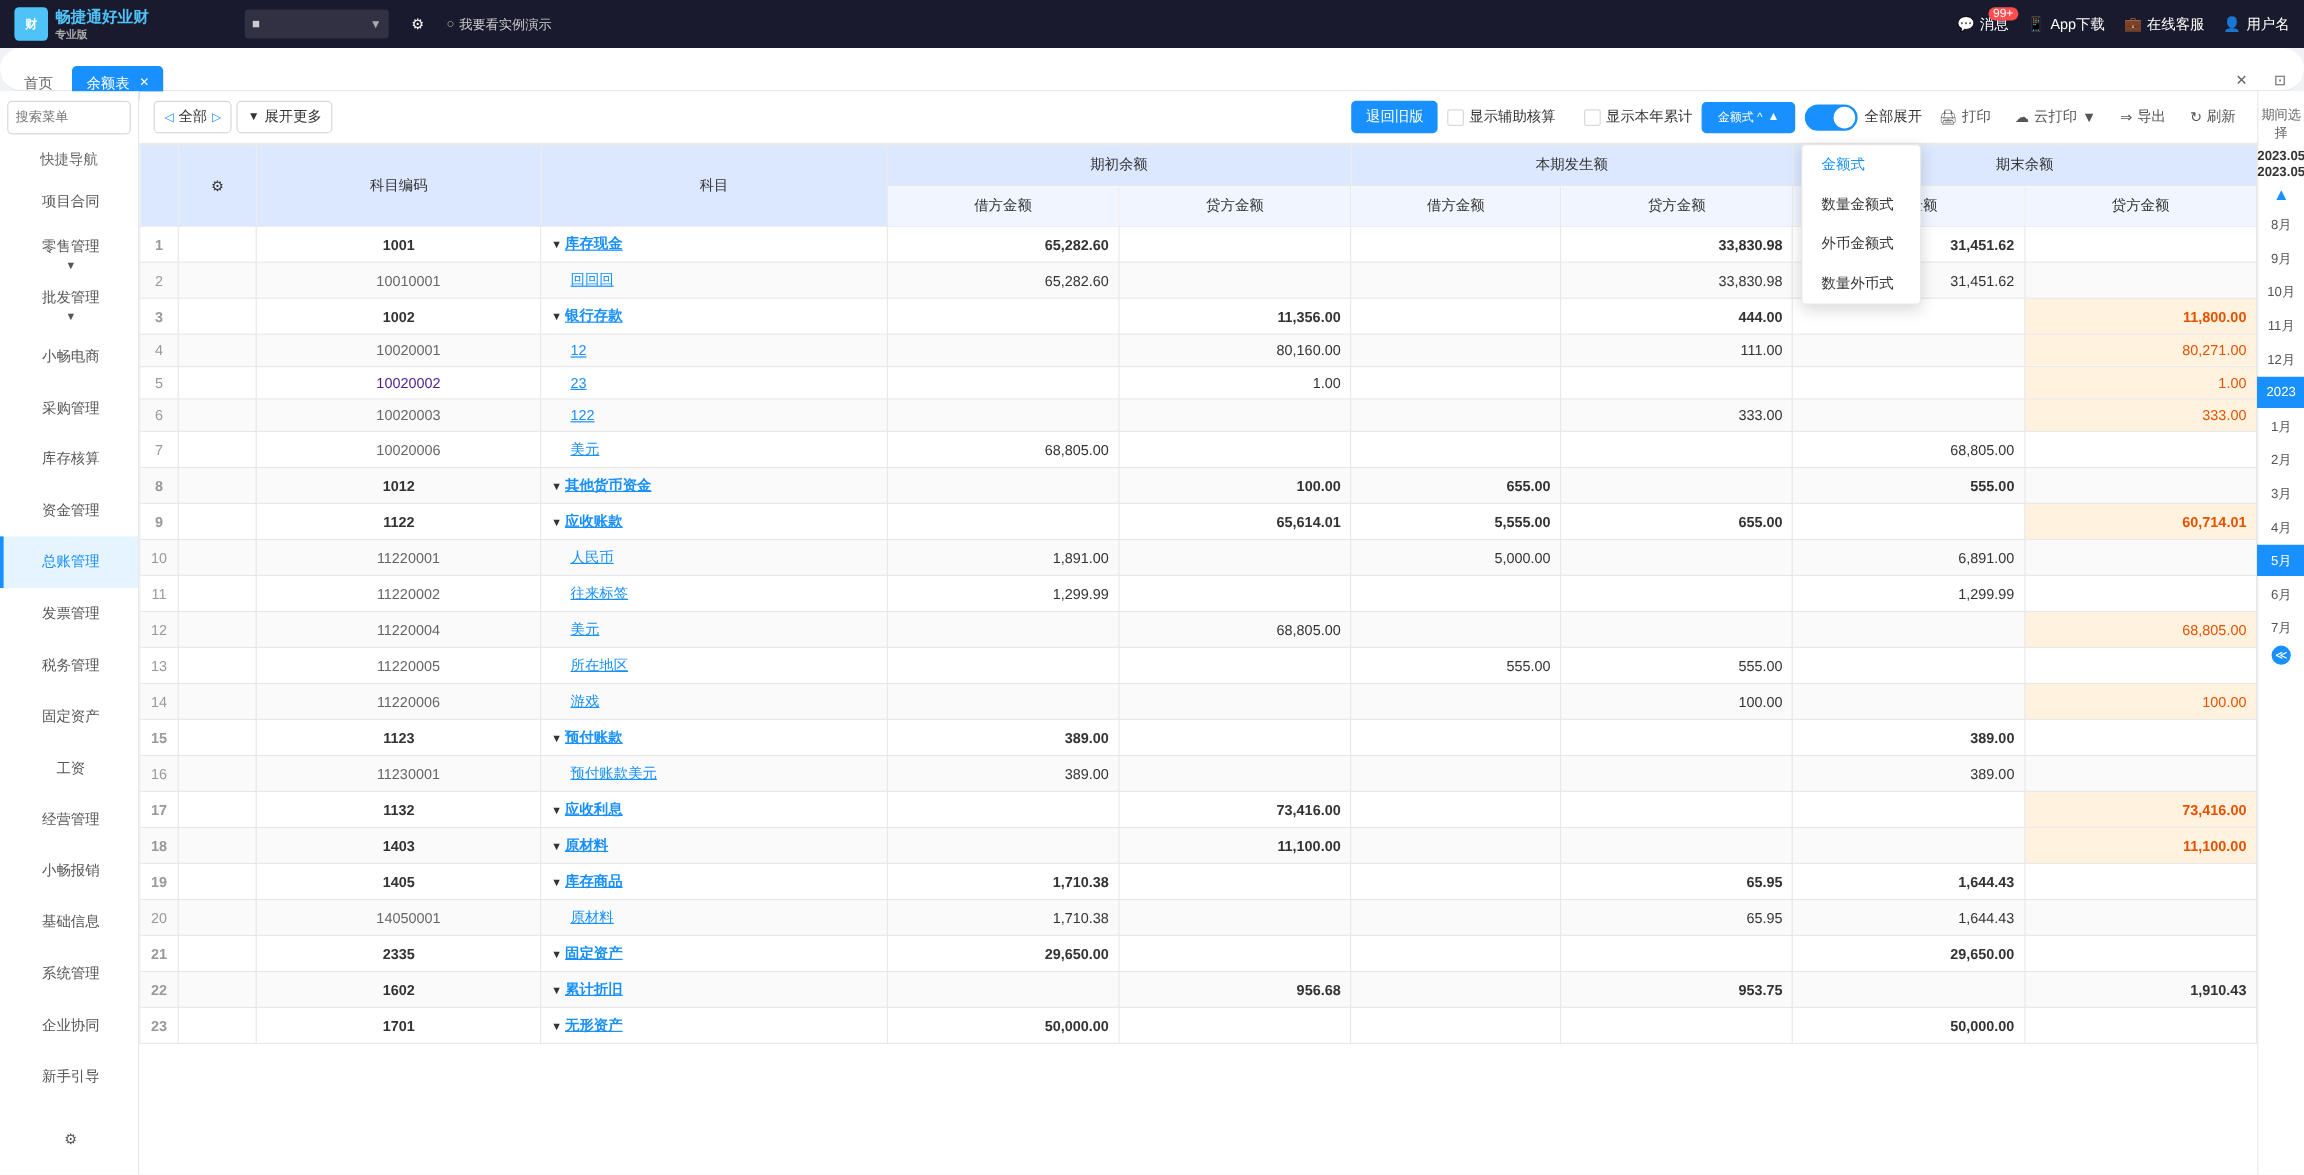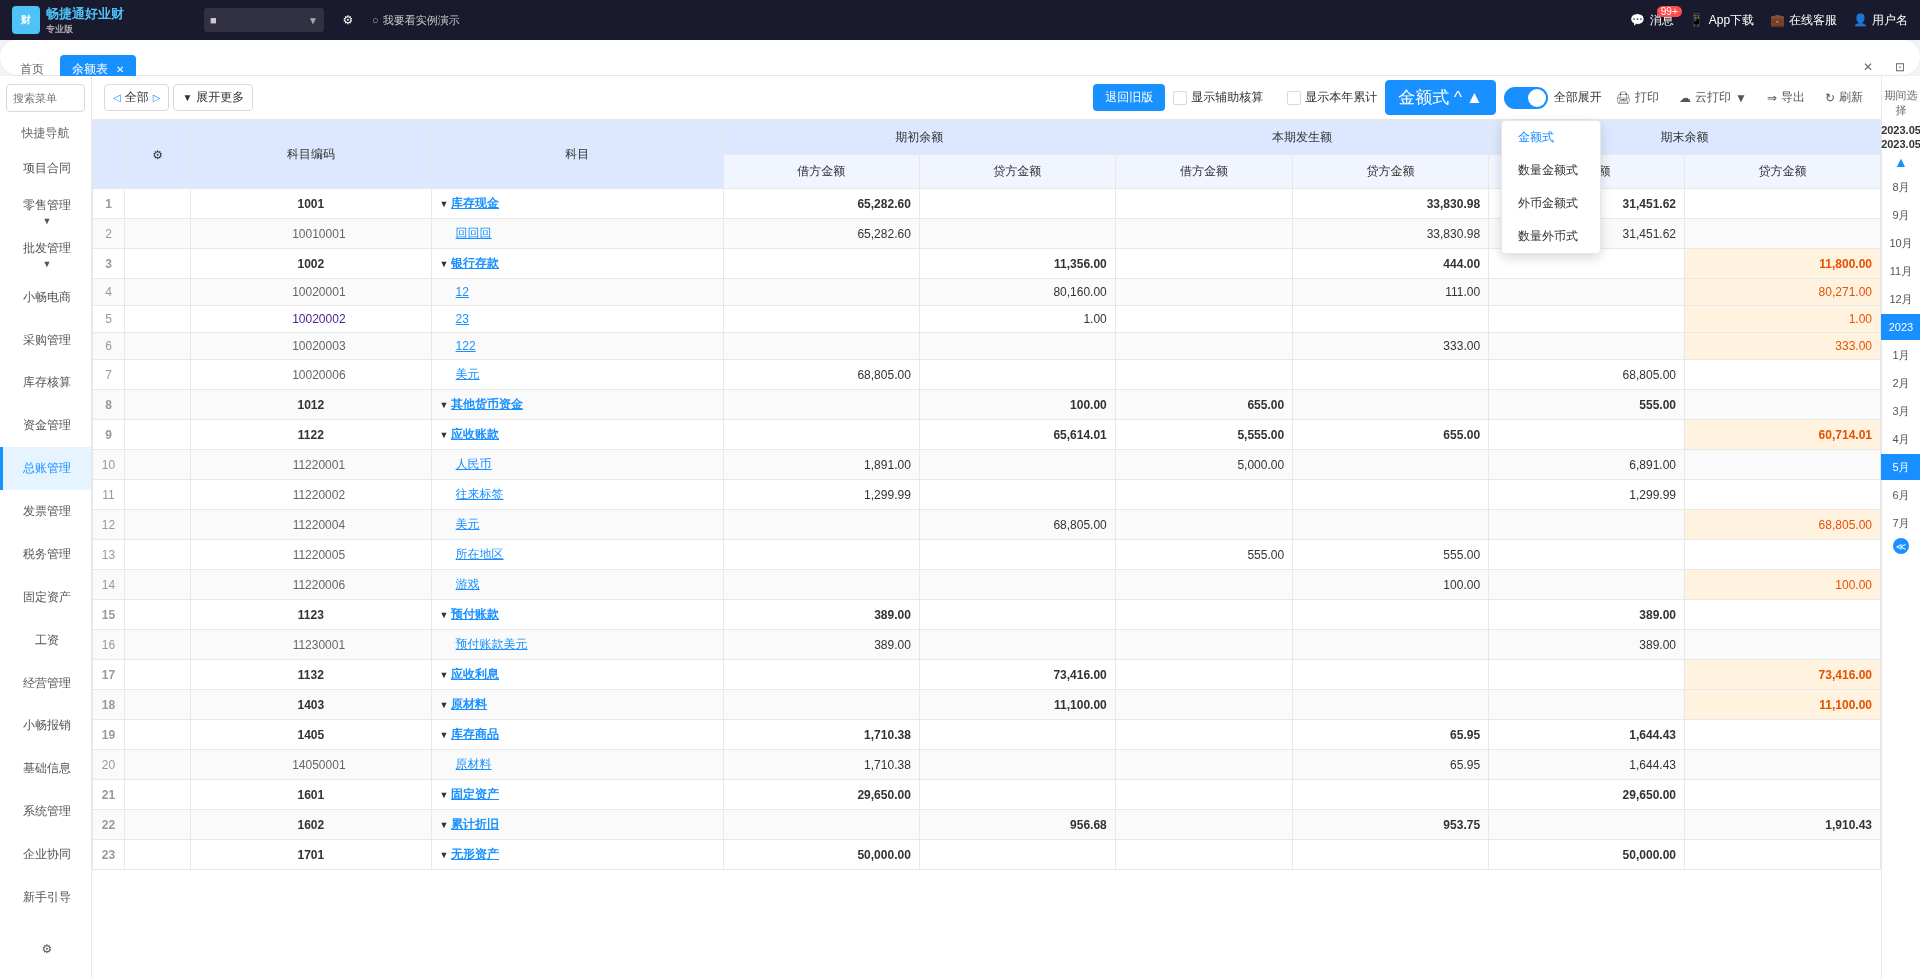--- a/index.html
+++ b/index.html
@@ -40,21 +40,21 @@
     .tab-item.default { color: #666; }
     .tab-close { font-size: 10px; cursor: pointer; margin-left: 4px; }
     .tab-bar-right { margin-left: auto; display: flex; align-items: center; gap: 8px; }
     .tab-action-btn { width: 24px; height: 24px; display: flex; align-items: center; justify-content: center; cursor: pointer; color: #666; }
 
     
     .main-layout { display: flex; height: calc(100vh - 76px); }
 
     
     .sidebar {
-      width: 92px;
+      width: 116px;
       background: #fff;
       border-right: 1px solid #e8e8e8;
       display: flex;
       flex-direction: column;
       overflow-y: auto;
     }
     .sidebar-item {
       height: 44px;
       display: flex;
       align-items: center;
@@ -92,21 +92,21 @@
     .filter-all-btn { display: flex; align-items: center; gap: 4px; padding: 4px 8px; border: 1px solid #d9d9d9; border-radius: 4px; cursor: pointer; font-size: 12px; }
     .filter-expand-btn { display: flex; align-items: center; gap: 4px; padding: 4px 8px; border: 1px solid #d9d9d9; border-radius: 4px; cursor: pointer; font-size: 12px; }
     .toolbar-right { margin-left: auto; display: flex; align-items: center; gap: 8px; }
     .btn-return { background: #1890ff; color: #fff; border: none; border-radius: 4px; padding: 5px 12px; cursor: pointer; font-size: 12px; }
     .check-group { display: flex; align-items: center; gap: 24px; font-size: 12px; }
     .check-item { display: flex; align-items: center; gap: 4px; cursor: pointer; }
     .checkbox { width: 14px; height: 14px; border: 1px solid #d9d9d9; border-radius: 2px; background: #fff; }
     .dropdown-btn {
       display: flex; align-items: center; gap: 4px;
       padding: 5px 12px; border: 1px solid #1890ff; border-radius: 4px;
-      cursor: pointer; font-size: 17px; color: #1890ff; background: #fff;
+      cursor: pointer; font-size: 10px; color: #1890ff; background: #fff;
       position: relative;
     }
     .dropdown-btn.active { background: #1890ff; color: #fff; }
     .toggle-switch { width: 44px; height: 22px; background: #1890ff; border-radius: 11px; position: relative; cursor: pointer; }
     .toggle-knob { width: 18px; height: 18px; background: #fff; border-radius: 50%; position: absolute; top: 2px; right: 2px; }
     .toggle-label { font-size: 12px; color: #333; }
     .action-btn { display: flex; align-items: center; gap: 4px; font-size: 12px; color: #555; cursor: pointer; padding: 4px 6px; }
 
     
     .table-container { flex: 1; overflow: auto; background: #fff; }
@@ -630,21 +630,21 @@
               <td class="text-right">1,710.38</td>
               <td class="text-right"></td>
               <td class="text-right"></td>
               <td class="text-right">65.95</td>
               <td class="text-right">1,644.43</td>
               <td class="text-right"></td>
             </tr>
             <tr class="parent-row">
               <td class="row-num">21</td>
               <td style="cursor: pointer;"></td>
-              <td>1601</td>
+              <td>2335</td>
               <td class="text-left"><span style="font-size: 9px;">▼ </span><span class="subject-link">固定资产</span></td>
               <td class="text-right">29,650.00</td>
               <td class="text-right"></td>
               <td class="text-right"></td>
               <td class="text-right"></td>
               <td class="text-right">29,650.00</td>
               <td class="text-right"></td>
             </tr>
             <tr class="parent-row">
               <td class="row-num">22</td>

